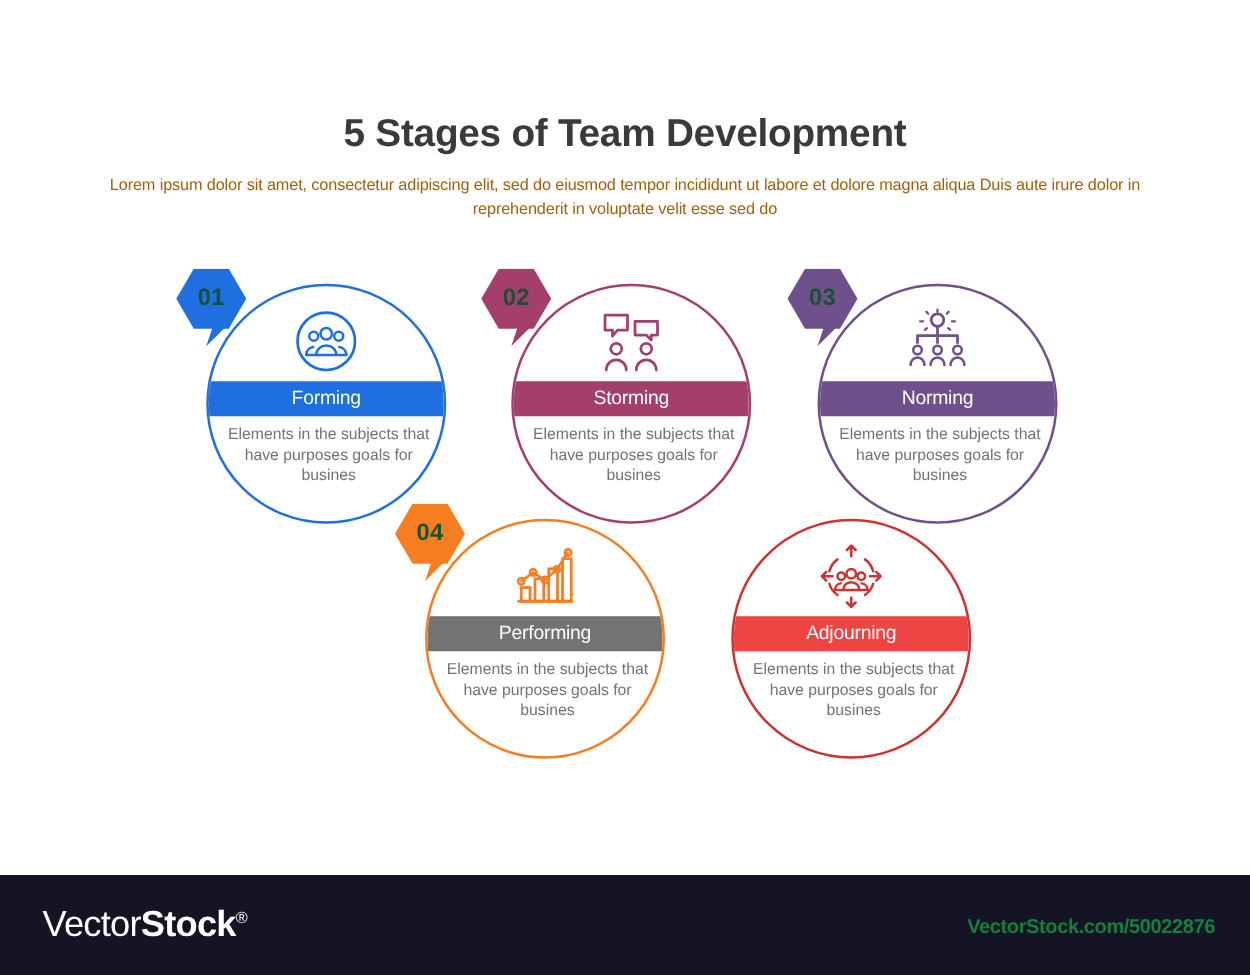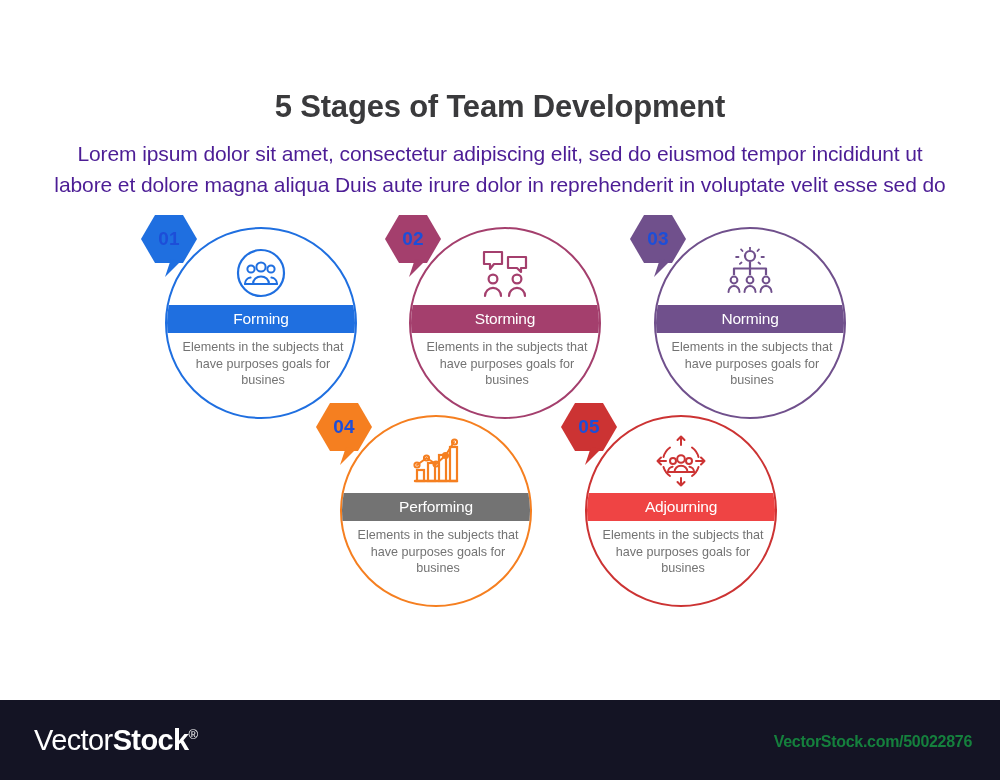--- a/index.html
+++ b/index.html
@@ -35,22 +35,22 @@
     font-size: 31px;
     font-weight: bold;
     color: #3a3a3c;
     letter-spacing: -0.2px;
     margin: 0;
     line-height: 1.2;
   }
   .subtitle {
     margin: 14px auto 0 auto;
     width: 900px;
-    font-size: 21px;
-    color: #4c1d95;
+    font-size: 13px;
+    color: #a16207;
     line-height: 1.45;
     letter-spacing: -0.1px;
   }
 
   
   .stage {
     position: absolute;
     width: 192px;
     height: 192px;
   }
@@ -112,21 +112,21 @@
     left: -24px;
     top: -12px;
     display: flex;
     align-items: center;
     justify-content: center;
     z-index: 3;
   }
   .hex svg { position: absolute; left: 0; top: 0; }
   .hex-num {
     position: relative;
-    color: #1d4ed8;
+    color: #14532d;
     font-size: 19px;
     font-weight: bold;
     letter-spacing: 0.2px;
     z-index: 2;
   }
 
   
   .footer {
     position: absolute;
     left: 0;
@@ -302,27 +302,20 @@
           <path d="M26 43v7.5M22.5 47l3.5 3.5L29.5 47" stroke="#cc3333" stroke-width="2" stroke-linecap="round" stroke-linejoin="round"></path>
           <path d="M11 26H2.5M6 22.5L2.5 26 6 29.5" stroke="#cc3333" stroke-width="2" stroke-linecap="round" stroke-linejoin="round"></path>
           <path d="M41 26h8.5M46 22.5l3.5 3.5-3.5 3.5" stroke="#cc3333" stroke-width="2" stroke-linecap="round" stroke-linejoin="round"></path>
         </svg>
       </div>
       <div class="band" style="background:#ef4444;">
         <span class="band-label">Adjourning</span>
       </div>
       <div class="desc">Elements in the subjects that have purposes goals for busines</div>
     </div>
-    <div class="hex">
-      <svg width="56" height="62" viewBox="0 0 56 62">
-        <polygon points="14,0 42,0 56,24 42,48 14,48 0,24" fill="#cc3333"></polygon>
-        <polygon points="30,44 40,46 24,62" fill="#cc3333"></polygon>
-      </svg>
-      <span class="hex-num" style="margin-top:-14px;">05</span>
-    </div>
   </div>
 
 </div>
 
 <div class="footer">
   <div class="vs-logo">
     <span class="thin">Vector</span><span class="bold">Stock</span><span class="reg">®</span>
   </div>
   <div class="vs-url">VectorStock.com/50022876</div>
 </div>

